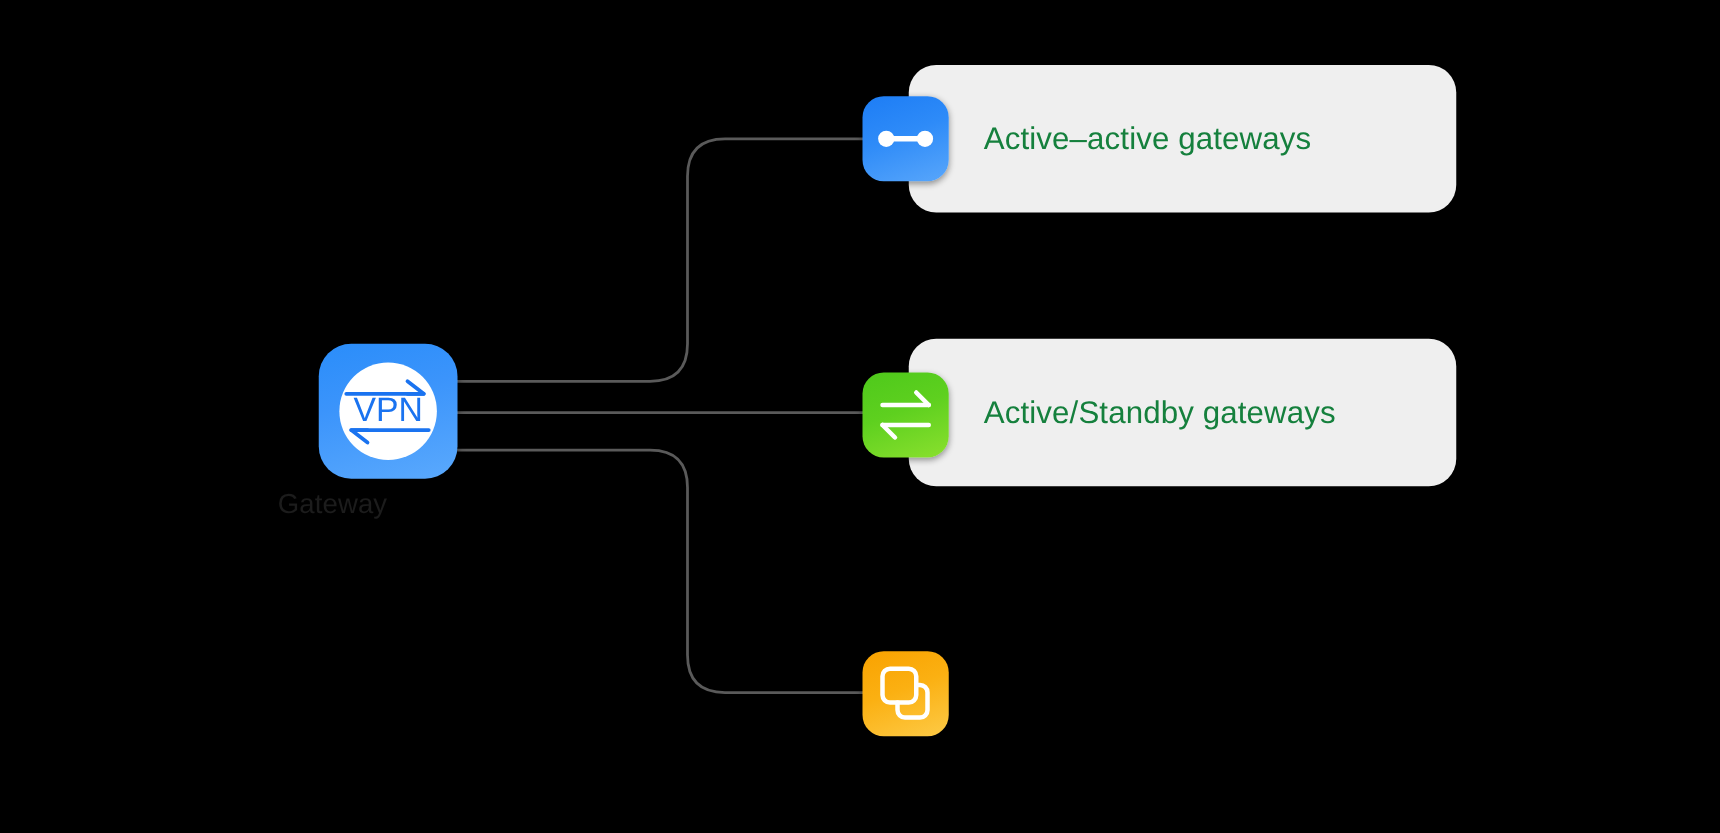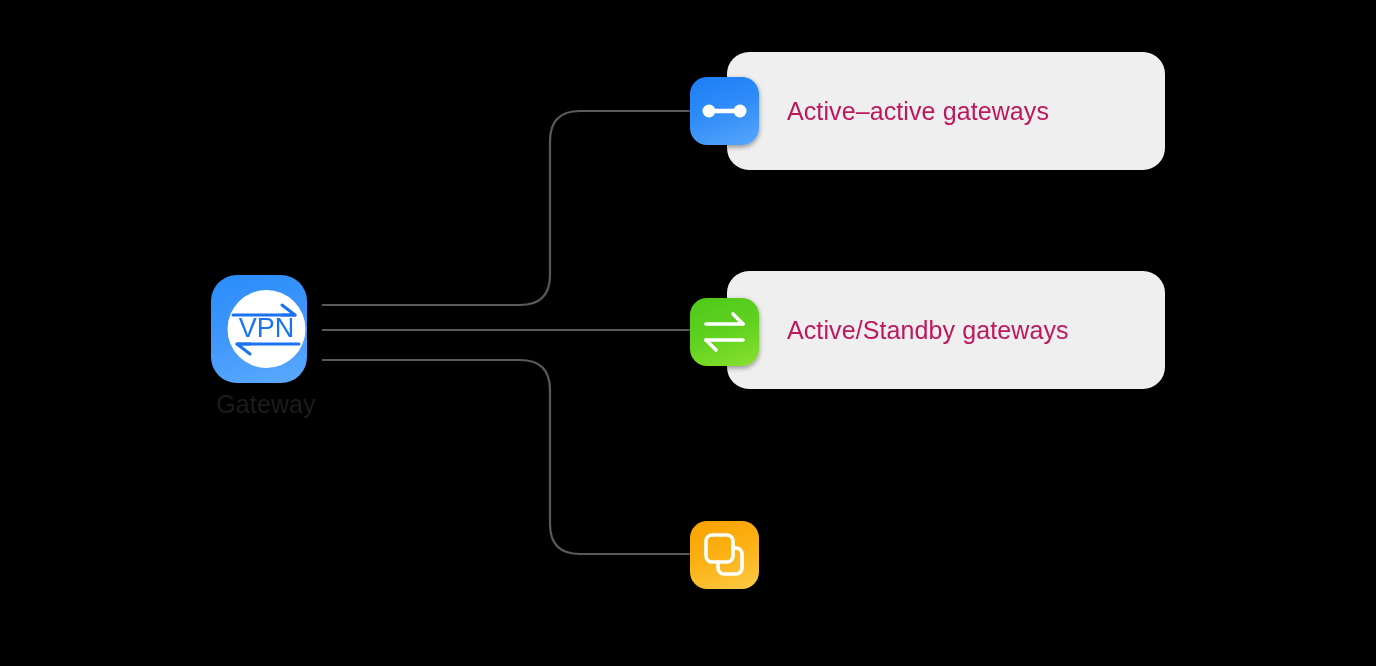--- a/index.html
+++ b/index.html
@@ -29,39 +29,40 @@
 
   
   #gateway-node {
     position: absolute;
     left: 211px;
     top: 275px;
     width: 111px;
     height: 108px;
   }
   #gateway-icon {
-    width: 96px;
+    width: 111px;
     height: 108px;
     border-radius: 26px;
     background: linear-gradient(165deg, #2a8dfa 0%, #3b94fb 40%, #5aa9fd 100%);
     position: relative;
     box-shadow: 0 2px 6px rgba(0,0,0,0.45);
+    margin-left: 44px;
   }
   #gateway-icon svg {
     position: absolute;
     left: 0;
     top: 0;
   }
   #gateway-label {
     position: absolute;
     left: -40px;
     top: 115px;
     width: 190px;
     text-align: center;
-    font-size: 25px;
+    font-size: 22px;
     color: #1c1c1c;
     letter-spacing: 0.1px;
     white-space: nowrap;
   }
 
   
   .card {
     position: absolute;
     left: 727px;
     width: 438px;
@@ -70,21 +71,21 @@
     border-radius: 22px;
   }
   .card-label {
     position: absolute;
     left: 60px;
     top: 0;
     height: 118px;
     display: flex;
     align-items: center;
     font-size: 25px;
-    color: #be185d;
+    color: #15803d;
     letter-spacing: 0.1px;
     white-space: nowrap;
   }
   .branch-icon {
     position: absolute;
     left: 690px;
     width: 69px;
     height: 68px;
     border-radius: 17px;
     box-shadow: 0 2px 5px rgba(0,0,0,0.4);

